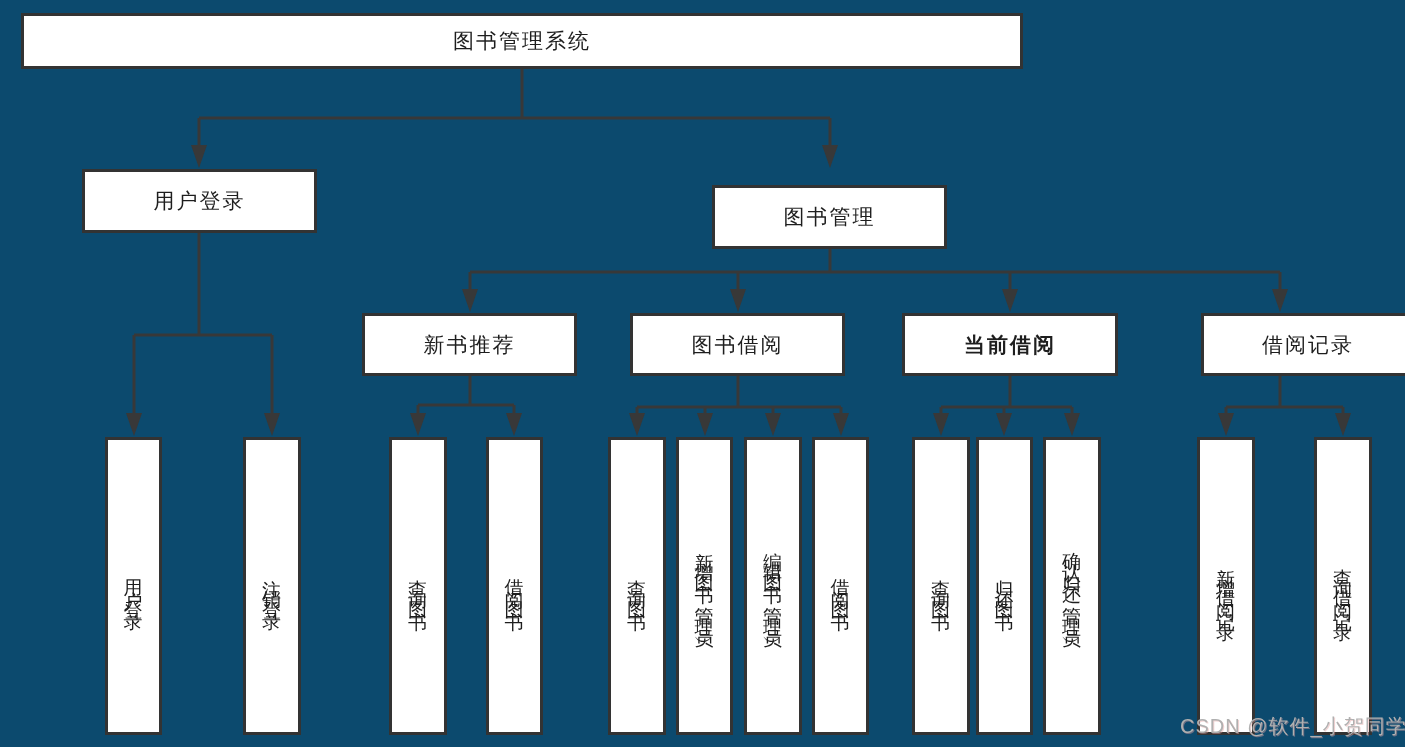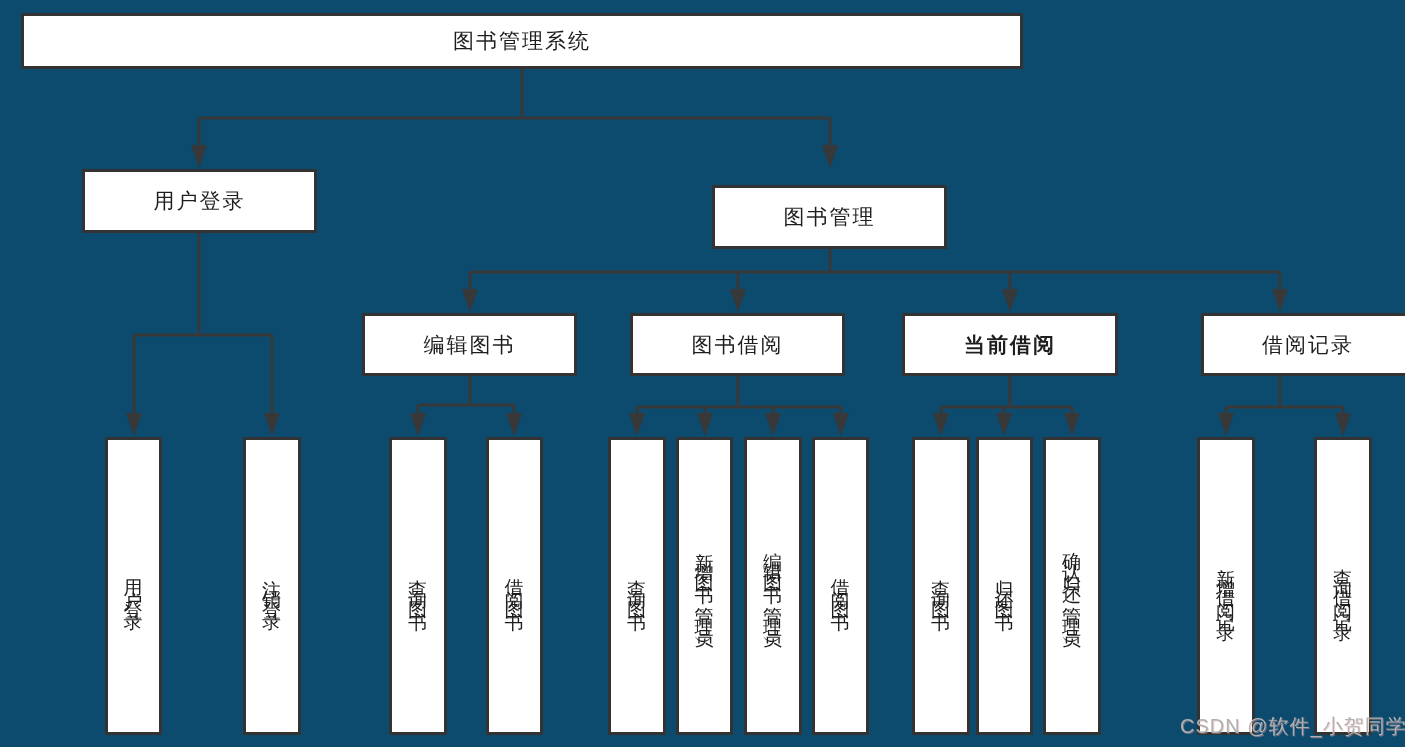--- a/index.html
+++ b/index.html
@@ -120,21 +120,21 @@
   </div>
 
   <div class="node" style="left:82px; top:169px; width:235px; height:64px;">
     <span>用户登录</span>
   </div>
   <div class="node" style="left:712px; top:169px; width:235px; height:64px;margin-top:16px;">
     <span>图书管理</span>
   </div>
 
   <div class="node" style="left:362px; top:313px; width:215px; height:63px;">
-    <span>编辑图书</span>
+    <span>新书推荐</span>
   </div>
   <div class="node" style="left:630px; top:313px; width:215px; height:63px;text-align:center;">
     <span>图书借阅</span>
   </div>
   <div class="node" style="left:902px; top:313px; width:216px; height:63px;font-weight:bold;">
     <span>当前借阅</span>
   </div>
   <div class="node" style="left:1201px; top:313px; width:214px; height:63px;">
     <span>借阅记录</span>
   </div>

